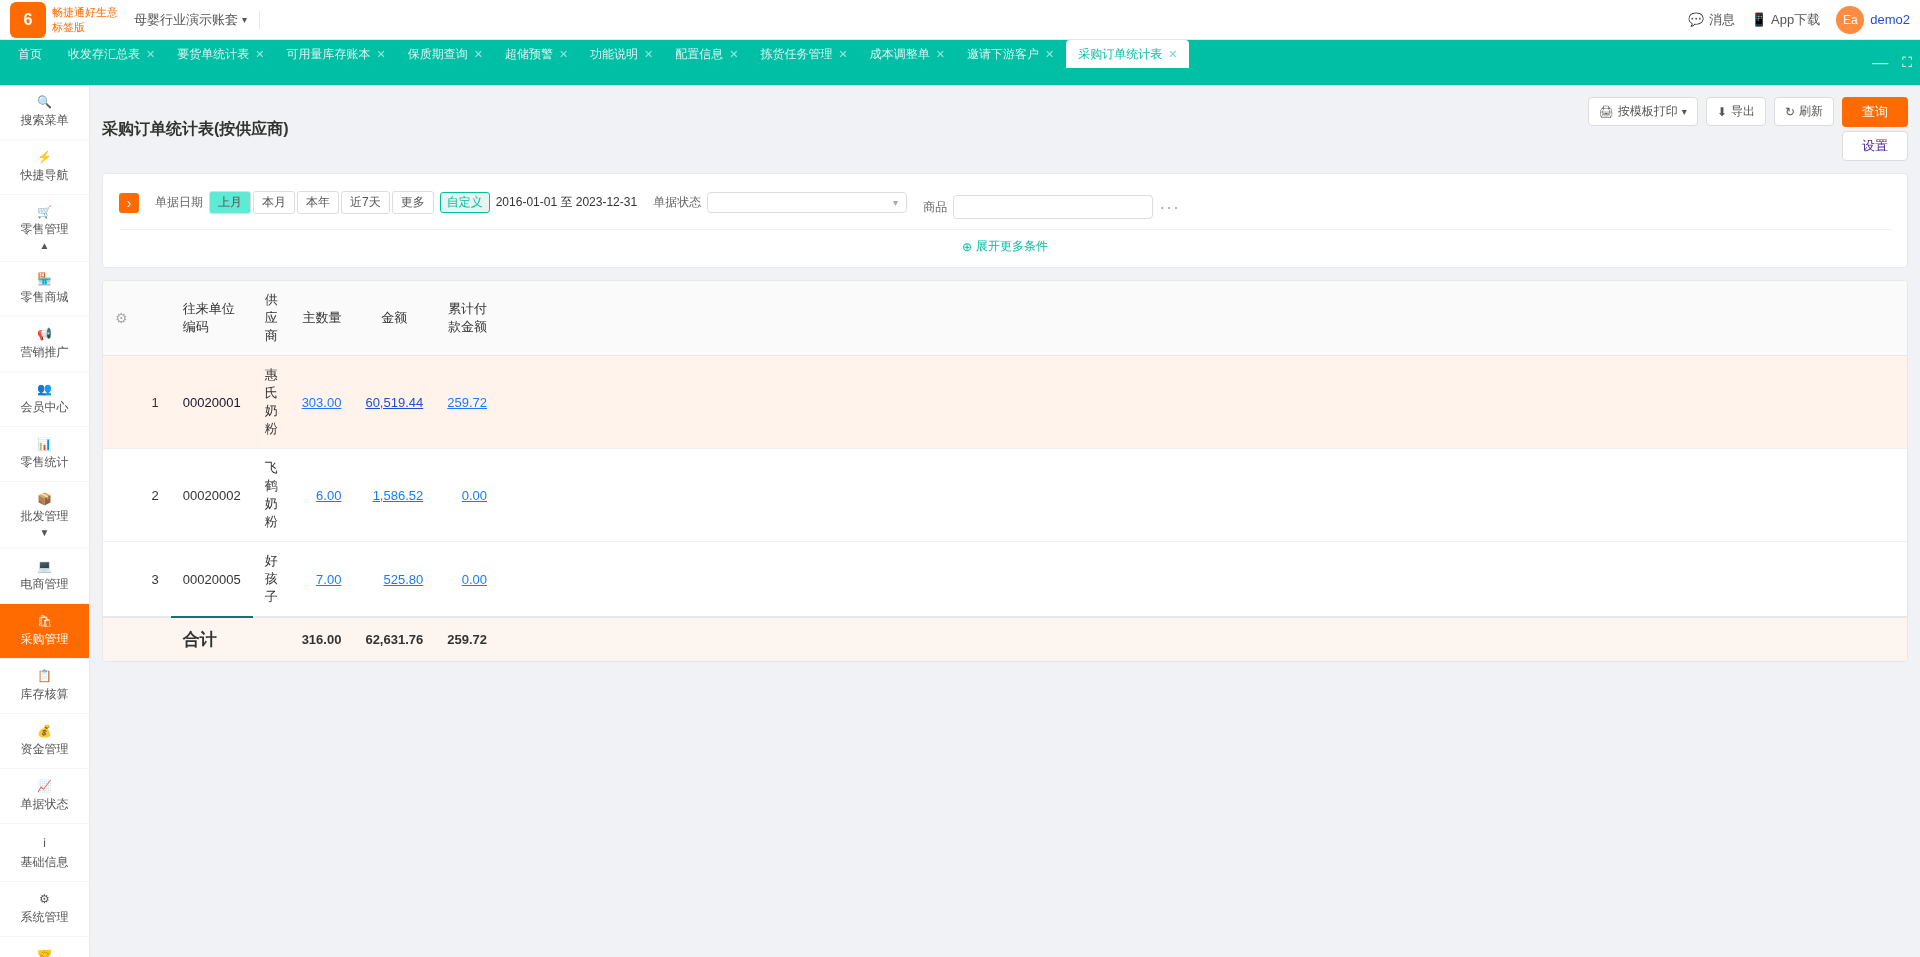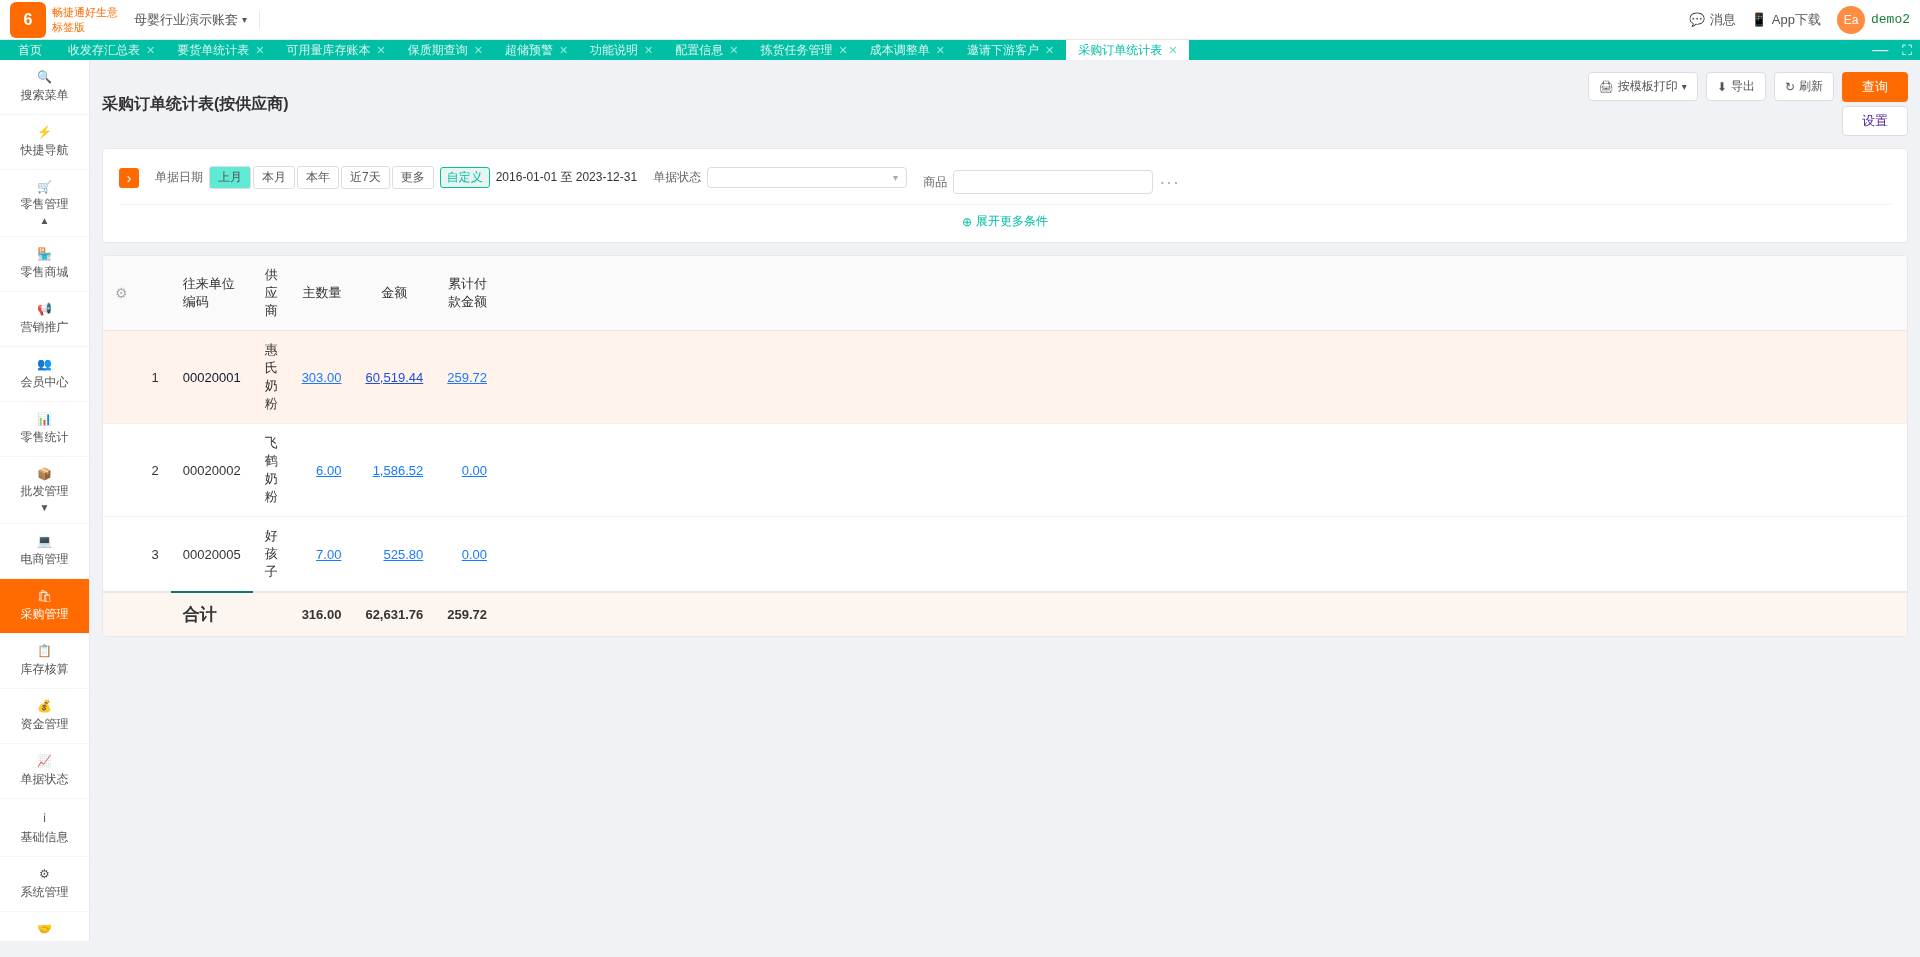--- a/index.html
+++ b/index.html
@@ -28,26 +28,26 @@
       <span>消息</span>
     </div>
     <div style="display:flex;align-items:center;gap:4px;color:#555;cursor:pointer;font-size:13px;">
       <span>📱</span>
       <span>App下载</span>
     </div>
     <div style="display:flex;align-items:center;gap:6px;cursor:pointer;">
       <div style="width:28px;height:28px;border-radius:50%;background:#ff8c40;display:flex;align-items:center;justify-content:center;color:#fff;font-size:12px;">
         <span>Ea</span>
       </div>
-      <span style="font-size:13px;color:#15803d;font-family:Liberation Mono, monospace;">demo2</span>
+      <span style="font-size:13px;color:#1d4ed8;">demo2</span>
     </div>
   </div>
 </div>
 
-<div style="display:flex;align-items:center;height:20px;background:#00bfa5;padding:0 4px;gap:2px;overflow:hidden;">
+<div style="display:flex;height:45px;background:#00bfa5;padding:0 4px;gap:2px;overflow:hidden;">
   <div style="display:flex;align-items:center;gap:4px;padding:0 14px;height:28px;border-radius:4px 4px 0 0;font-size:12px;cursor:pointer;color:rgba(255,255,255,0.9);background:transparent;white-space:nowrap;">
     <span>首页</span>
   </div>
   <div style="display:flex;align-items:center;gap:4px;padding:0 10px;height:28px;border-radius:4px 4px 0 0;font-size:12px;cursor:pointer;color:rgba(255,255,255,0.85);white-space:nowrap;">
     <span>收发存汇总表</span>
     <span style="font-size:11px;opacity:0.7;margin-left:2px;">✕</span>
   </div>
   <div style="display:flex;align-items:center;gap:4px;padding:0 10px;height:28px;border-radius:4px 4px 0 0;font-size:12px;cursor:pointer;color:rgba(255,255,255,0.85);white-space:nowrap;">
     <span>要货单统计表</span>
     <span style="font-size:11px;opacity:0.7;margin-left:2px;">✕</span>

